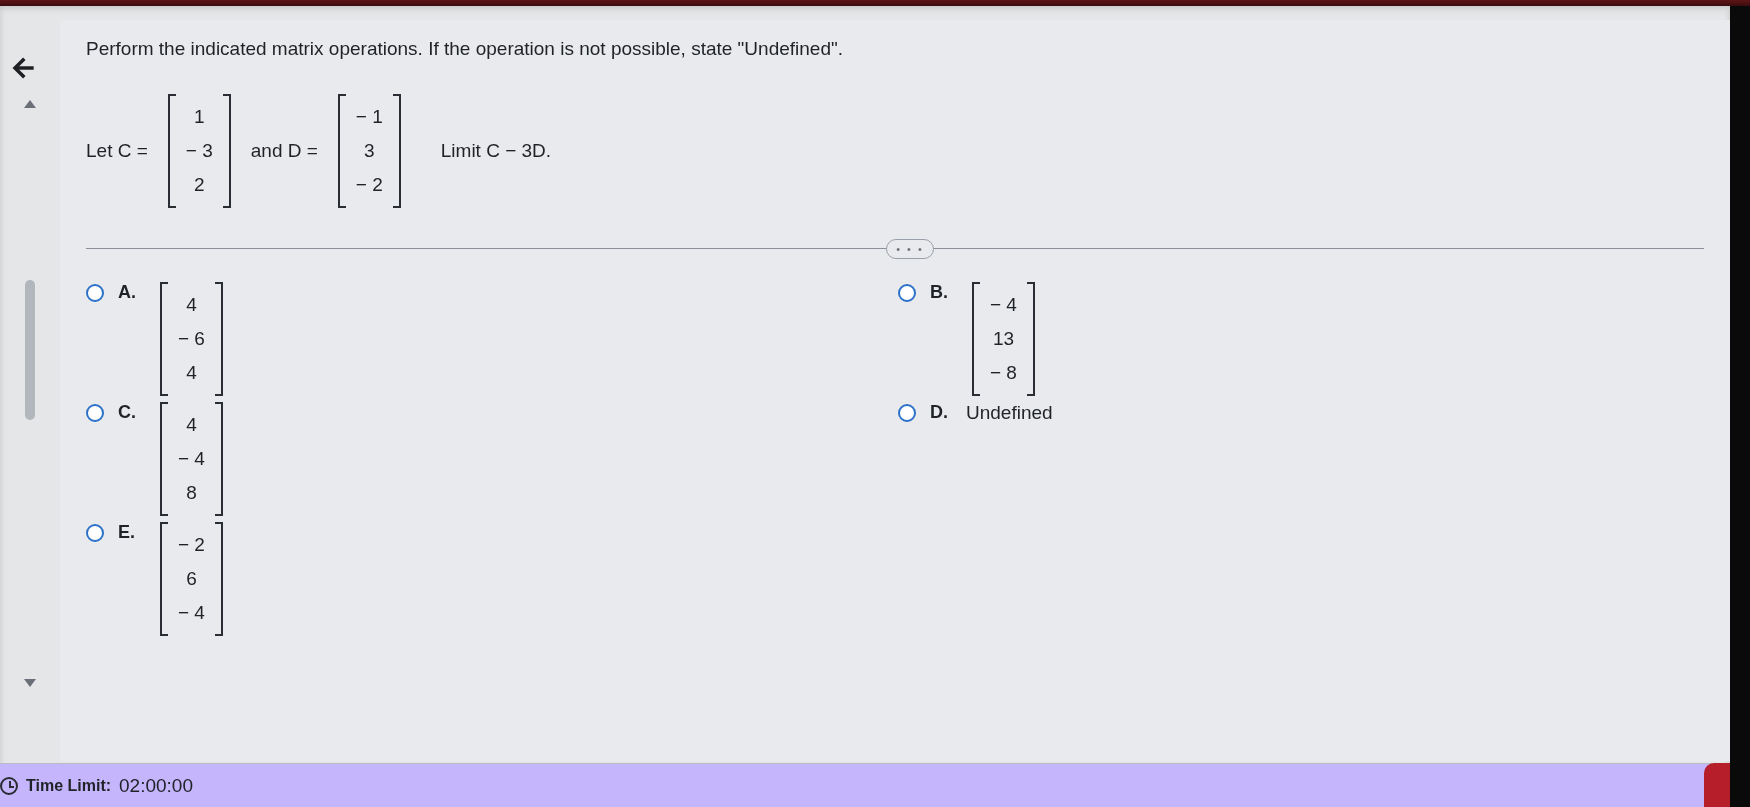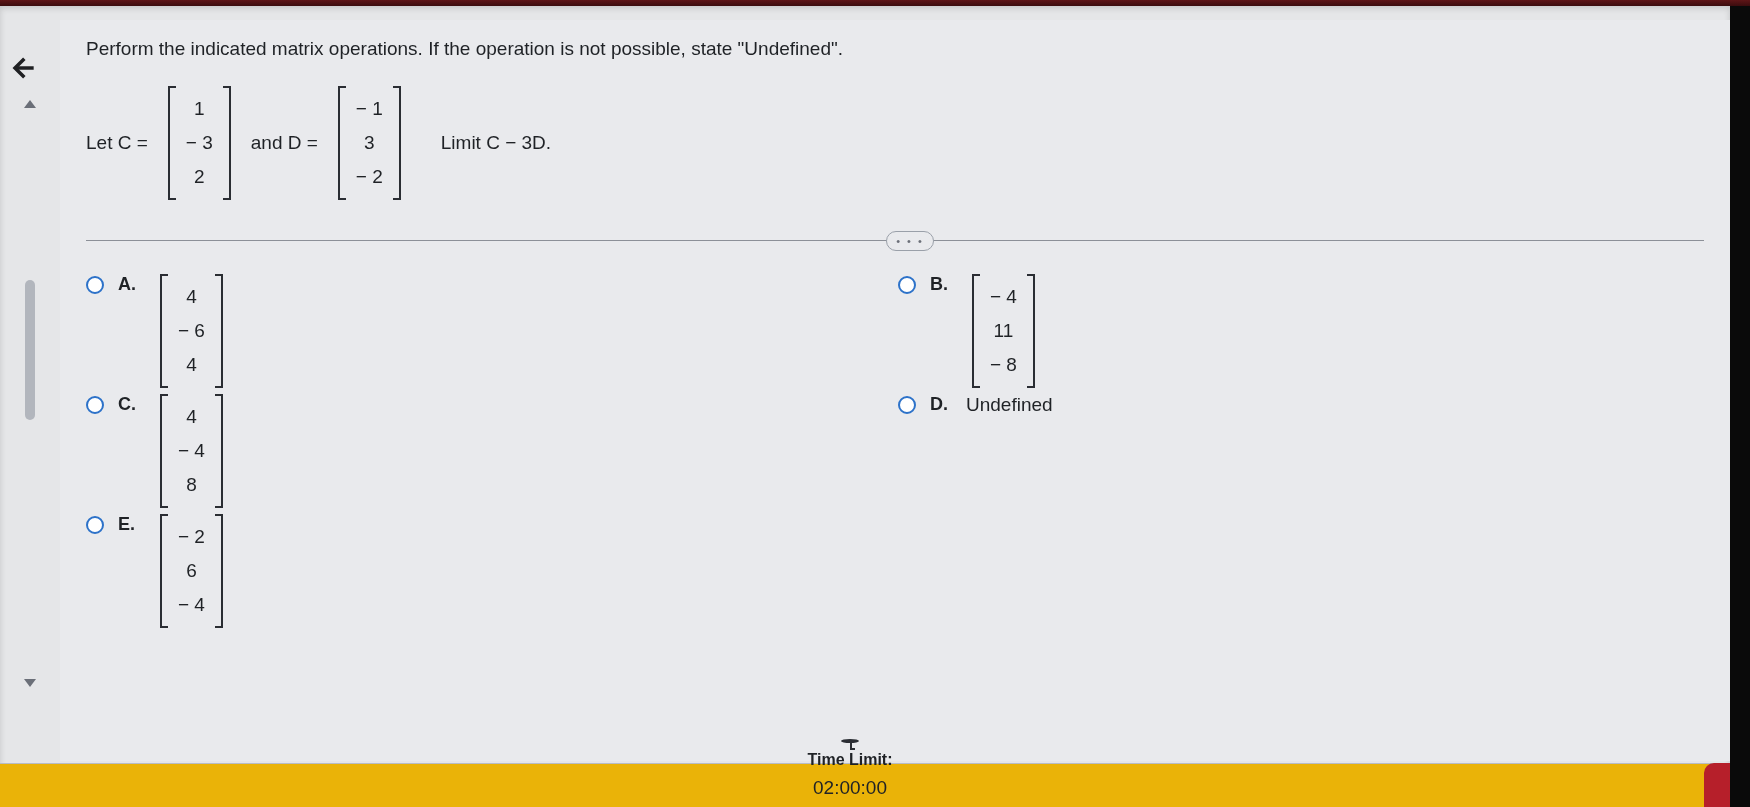--- a/index.html
+++ b/index.html
@@ -26,21 +26,21 @@
   .scroll-arrow { width:0;height:0;border-left:6px solid transparent;border-right:6px solid transparent; }
   .scroll-arrow.up { border-bottom:8px solid #6b6f78; margin-top: 80px;}
   .scroll-arrow.down { border-top:8px solid #6b6f78; position:absolute; bottom: 100px;}
   .scroll-thumb { position:absolute; top: 260px; width: 10px; height: 140px; background: #b2b6bd; border-radius: 5px; left:3px;}
   .content {
     position: absolute; top: 14px; left: 60px; right: 0; bottom: 46px;
     background: #e9eaed;
     padding: 18px 26px 10px 26px;
     overflow: hidden;
   }
-  .instruction { font-size: 19px; color: #1f2226; margin-bottom: 26px; }
+  .instruction { font-size: 19px; color: #1f2226; margin-bottom: 34px; }
   .problem-row { display: flex; align-items: center; gap: 14px; font-size: 19px; color: #1f2226; margin-bottom: 20px;}
   .mat { display: inline-flex; align-items: stretch; margin: 0 6px; }
   .mat .br { width: 8px; border-top: 2px solid #2a2d33; border-bottom: 2px solid #2a2d33; }
   .mat .br.l { border-left: 2px solid #2a2d33; }
   .mat .br.r { border-right: 2px solid #2a2d33; }
   .mat .col { display: flex; flex-direction: column; justify-content: space-around; padding: 6px 10px; min-width: 38px; }
   .mat .col span { text-align: center; font-size: 19px; line-height: 34px; }
   .hr-area { position: relative; margin: 34px 0 26px 0; height: 14px; }
   .hr-line { position:absolute; left:0; right:0; top:6px; height:1px; background:#8c9098; }
   .hr-pill {
@@ -51,22 +51,22 @@
   }
   .options { position: relative; height: 420px; }
   .opt { position: absolute; display: flex; align-items: flex-start; gap: 14px; }
   .radio {
     width: 18px; height: 18px; border: 2px solid #2d72c9; border-radius: 50%; background: #fff; flex: none; margin-top: 2px;
   }
   .opt-label { font-weight: bold; font-size: 18px; color: #1f2226; min-width: 22px; }
   .opt-body { font-size: 19px; color:#1f2226; }
   .footer {
     position: absolute; left: 0; right: 0; bottom: 0; height: 44px;
-    background:#eab308; border-top: 1px solid #b8bcc4;
-    display:flex; align-items:center; justify-content:flex-end; padding-right: 30px; gap: 8px; flex-direction: column;
+    background:#c4b5fd; border-top: 1px solid #b8bcc4;
+    display:flex; align-items:center; justify-content:flex-start; padding-right: 30px; gap: 8px;
   }
   .clock-ico { width:18px; height:18px; border:2px solid #2a2d33; border-radius:50%; position:relative; }
   .clock-ico:before { content:""; position:absolute; left:7px; top:2px; width:2px; height:6px; background:#2a2d33; }
   .clock-ico:after { content:""; position:absolute; left:7px; top:7px; width:5px; height:2px; background:#2a2d33; }
   .time-label { font-size:16px; font-weight:bold; color:#1f2226; }
   .time-val { font-size:19px; color:#1f2226; }
   .red-edge { position:absolute; right:0; bottom:0; width:26px; height:44px; background:#b61f2a; border-top-left-radius: 10px;}
 </style>
 </head>
 <body>
@@ -141,21 +141,21 @@
       </div>
 
       <div class="opt" style="left:812px; top:0;">
         <span class="radio"></span>
         <span class="opt-label">B.</span>
         <span class="opt-body">
           <span class="mat">
             <span class="br l"></span>
             <span class="col">
               <span>− 4</span>
-              <span>11</span>
+              <span>13</span>
               <span>− 8</span>
             </span>
             <span class="br r"></span>
           </span>
         </span>
       </div>
 
       <div class="opt" style="left:0; top:120px;">
         <span class="radio"></span>
         <span class="opt-label">C.</span>

